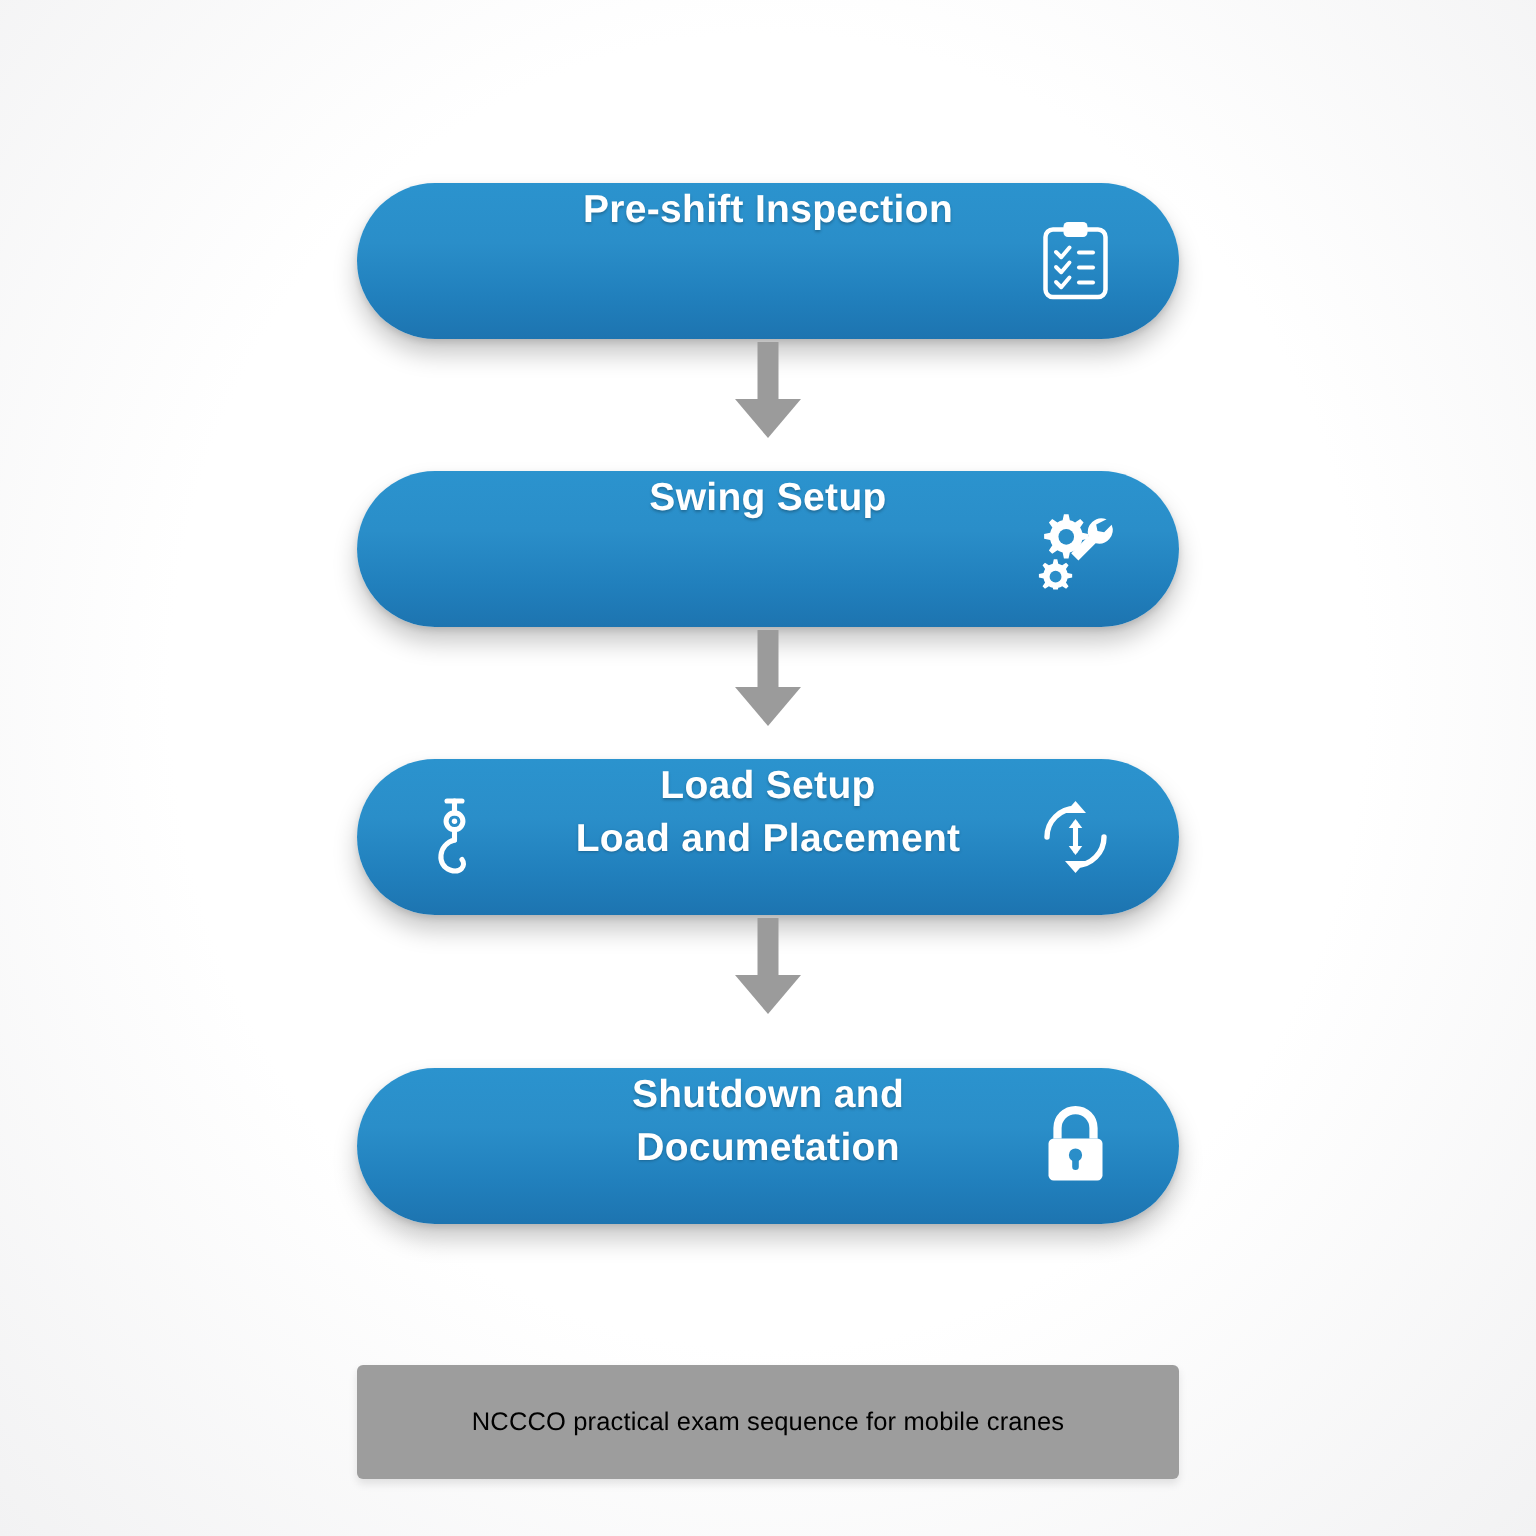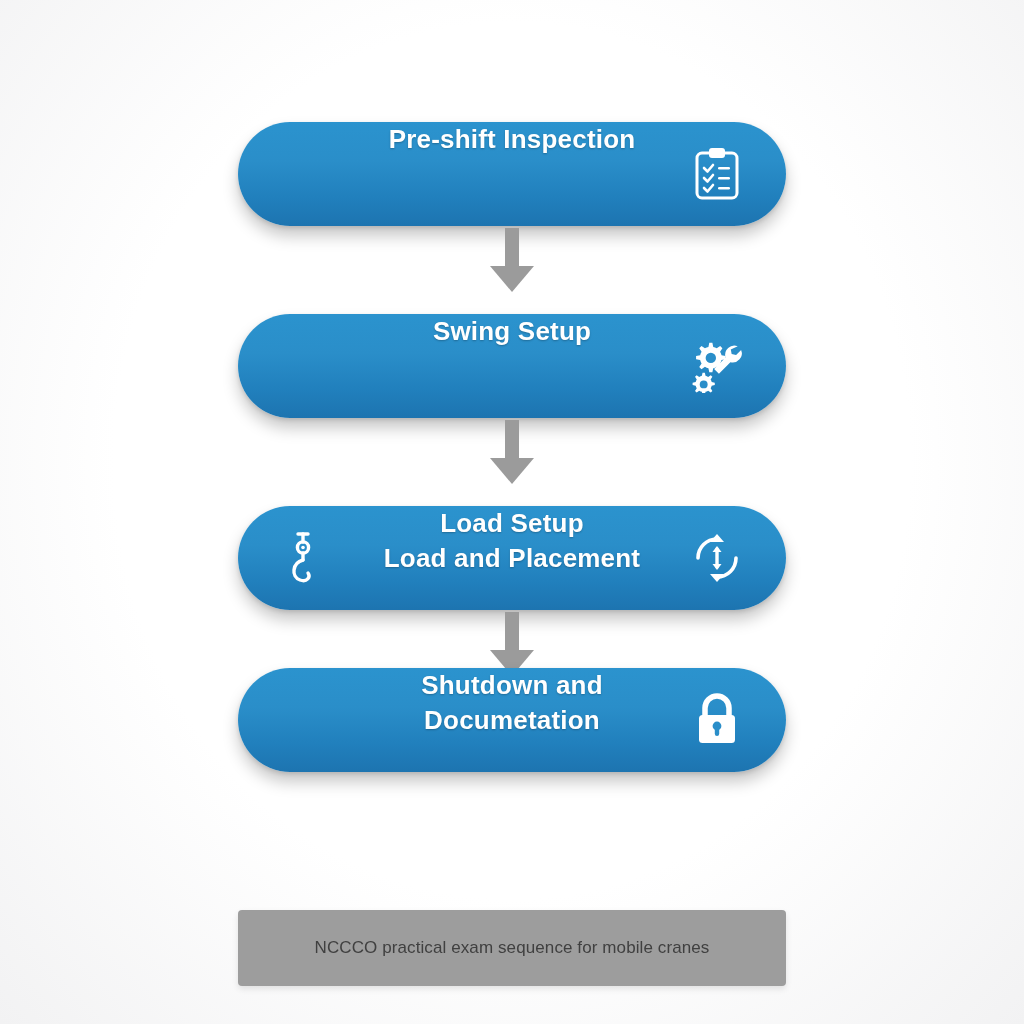--- a/index.html
+++ b/index.html
@@ -38,21 +38,21 @@
     box-shadow: 0 10px 16px rgba(0,0,0,0.22), 0 2px 4px rgba(0,0,0,0.12);
     display: flex;
     align-items: flex-start;
     justify-content: center;
     box-sizing: border-box;
   }
 
   .step-1 { top: 122px; }
   .step-2 { top: 314px; }
   .step-3 { top: 506px; }
-  .step-4 { top: 668px; }
+  .step-4 { top: 712px; }
 
   .step-label {
     color: #ffffff;
     font-size: 26px;
     font-weight: bold;
     line-height: 1.34;
     text-align: center;
     letter-spacing: 0.2px;
     text-shadow: 0 1px 2px rgba(0,0,0,0.25);
     padding: 0 10px;
@@ -96,21 +96,21 @@
     height: 76px;
     background: #9d9d9d;
     border-radius: 4px;
     display: flex;
     flex-direction: column;
     align-items: center;
     justify-content: center;
     box-shadow: 0 3px 6px rgba(0,0,0,0.10);
   }
   .caption-line {
-    color: #404040;
+    color: #000000;
     font-size: 17px;
     line-height: 1.55;
     text-align: center;
     letter-spacing: 0.1px;
     white-space: nowrap;
   }
 </style>
 </head>
 <body>
 

